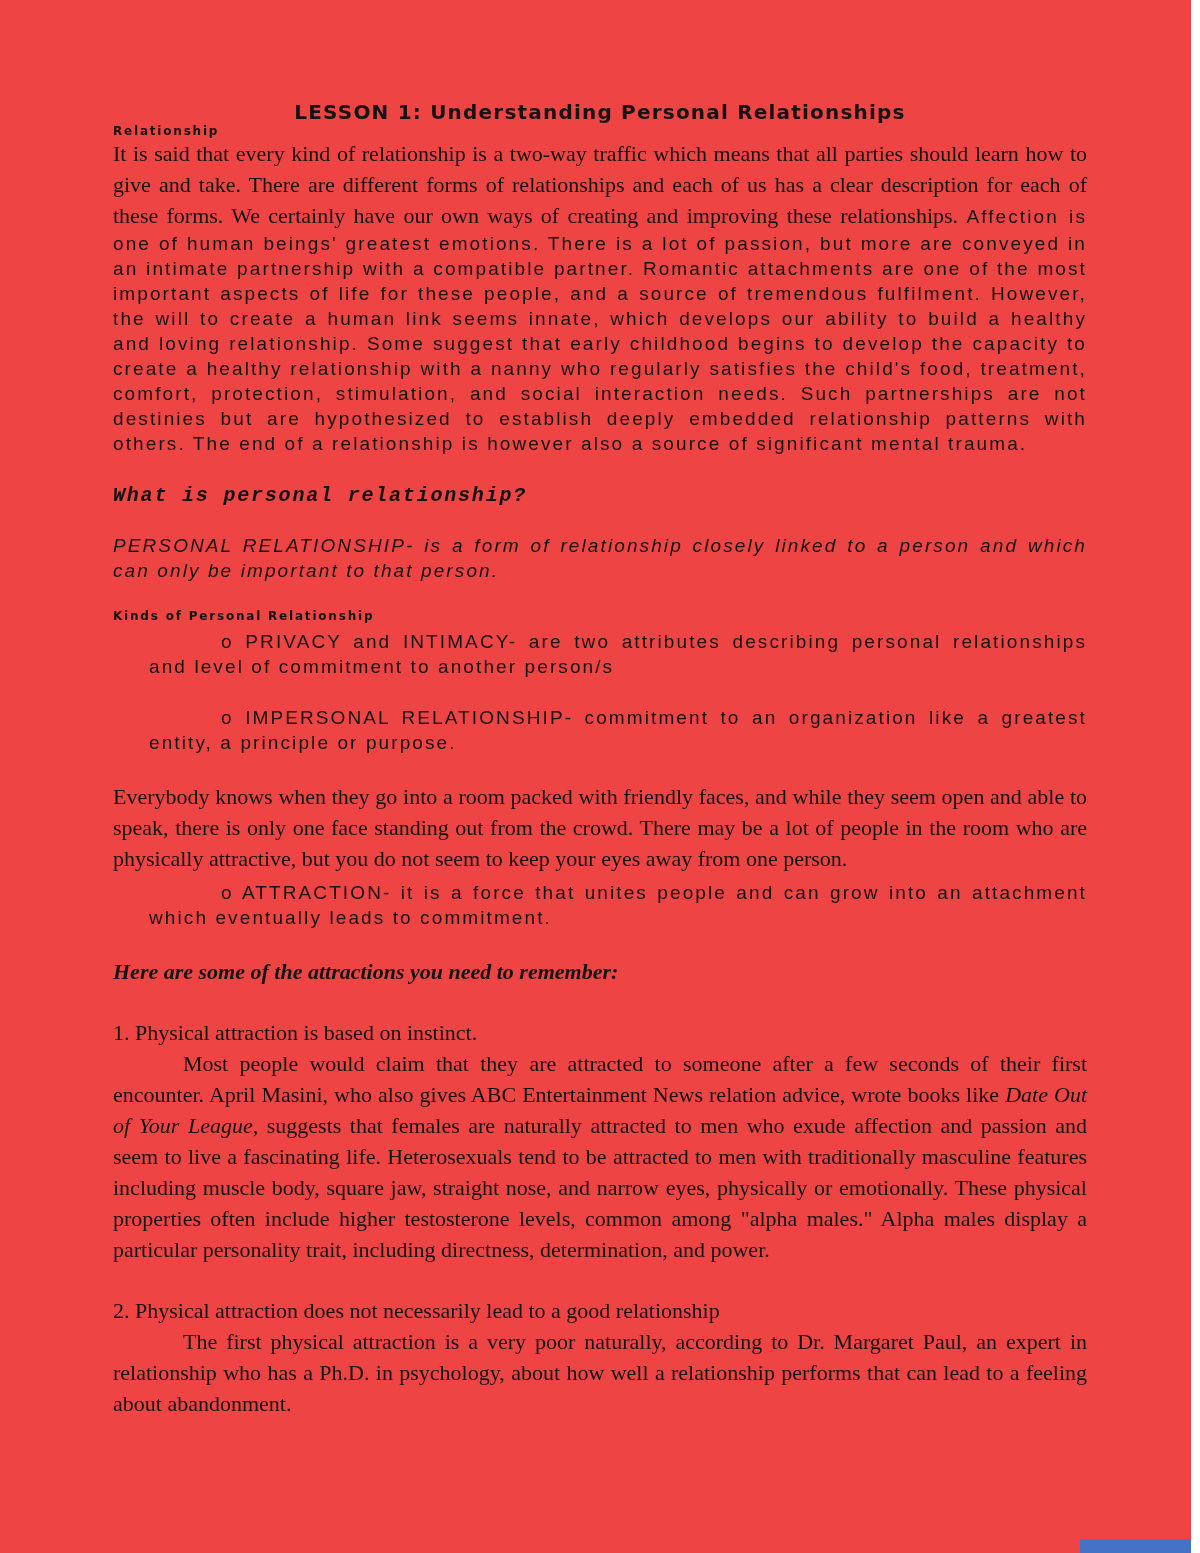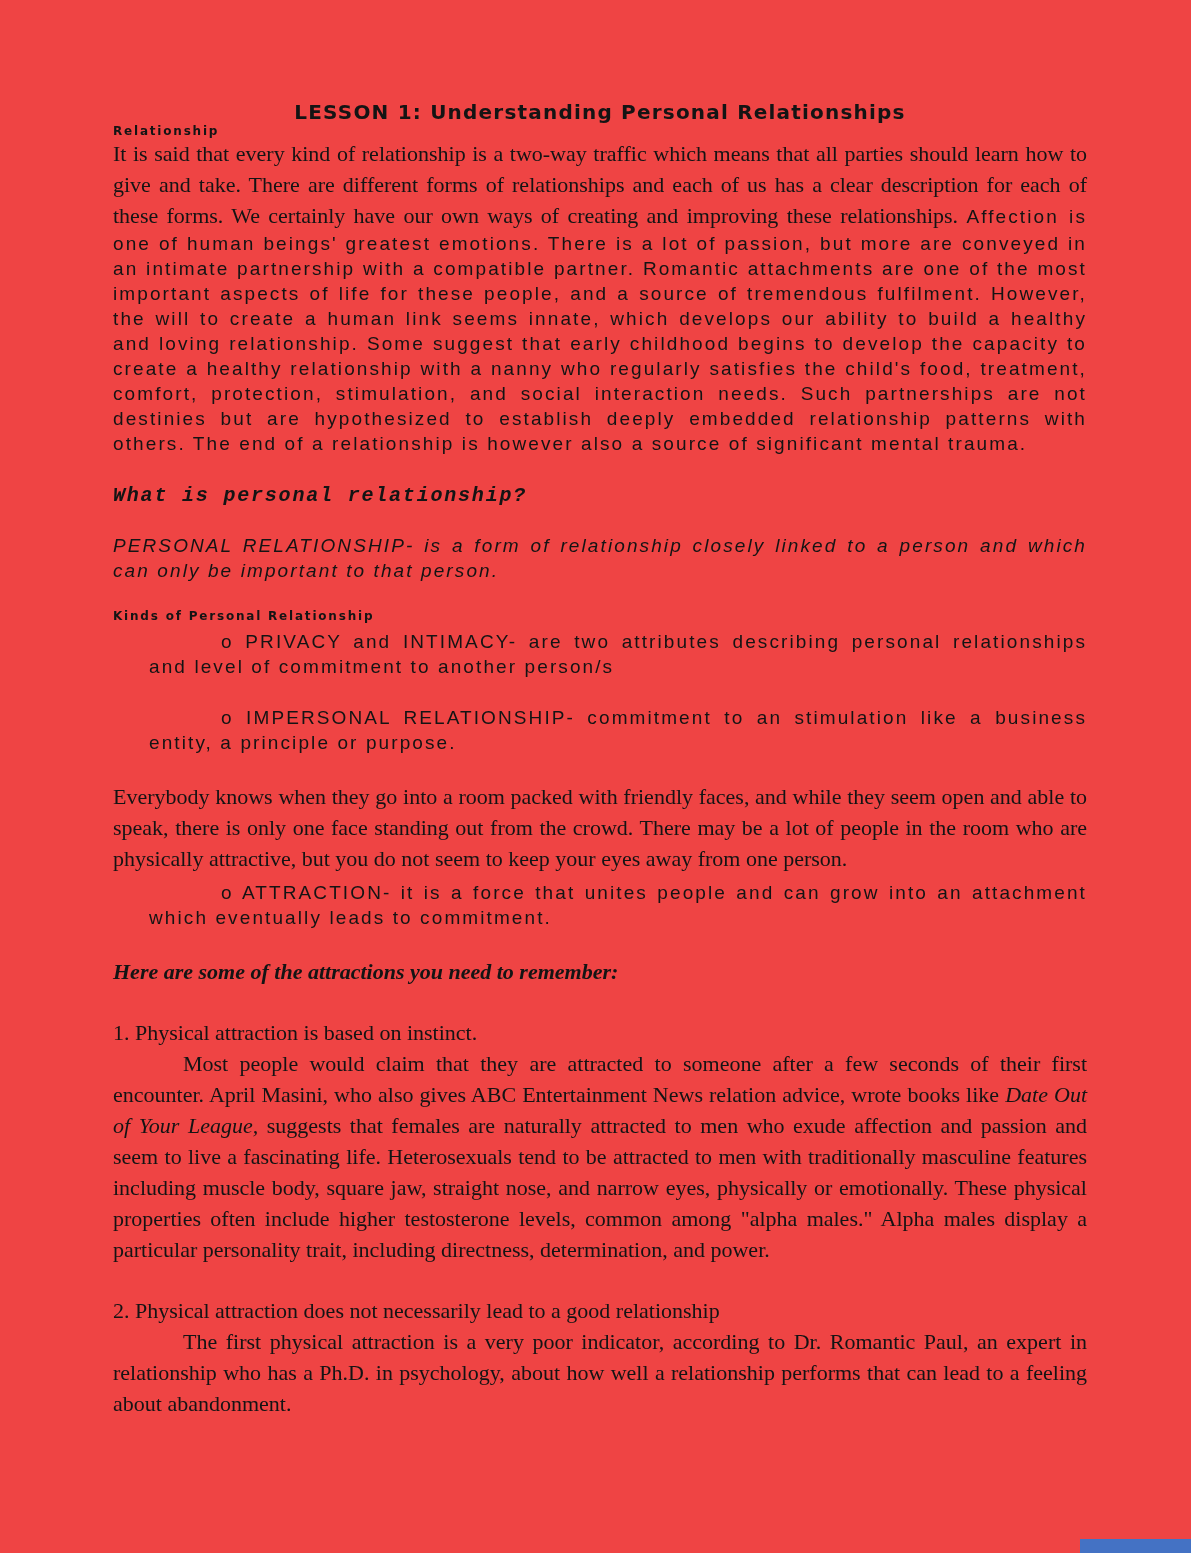--- a/index.html
+++ b/index.html
@@ -84,32 +84,32 @@
     <p class="p"><span class="serif">It is said that every kind of relationship is a two-way traffic which means that all parties should learn how to give and take. There are different forms of relationships and each of us has a clear description for each of these forms. We certainly have our own ways of creating and improving these relationships. </span><span class="sans">Affection is one of human beings' greatest emotions. There is a lot of passion, but more are conveyed in an intimate partnership with a compatible partner. Romantic attachments are one of the most important aspects of life for these people, and a source of tremendous fulfilment. However, the will to create a human link seems innate, which develops our ability to build a healthy and loving relationship. Some suggest that early childhood begins to develop the capacity to create a healthy relationship with a nanny who regularly satisfies the child's food, treatment, comfort, protection, stimulation, and social interaction needs. Such partnerships are not destinies but are hypothesized to establish deeply embedded relationship patterns with others. The end of a relationship is however also a source of significant mental trauma.</span></p>
 
     <h2 class="h-question">What is personal relationship?</h2>
 
     <p class="p sans italic mt-gap">PERSONAL RELATIONSHIP- is a form of relationship closely linked to a person and which can only be important to that person.</p>
 
     <h2 class="h-sans mt-gap">Kinds of Personal Relationship</h2>
 
     <p class="p sans indent-bullet kind-item">o PRIVACY and INTIMACY- are two attributes describing personal relationships and level of commitment to another person/s</p>
 
-    <p class="p sans indent-bullet kind-item">o IMPERSONAL RELATIONSHIP- commitment to an stimulation like a business entity, a principle or purpose.</p>
+    <p class="p sans indent-bullet kind-item">o IMPERSONAL RELATIONSHIP- commitment to an organization like a greatest entity, a principle or purpose.</p>
 
     <p class="p serif mt-gap">Everybody knows when they go into a room packed with friendly faces, and while they seem open and able to speak, there is only one face standing out from the crowd. There may be a lot of people in the room who are physically attractive, but you do not seem to keep your eyes away from one person.</p>
 
     <p class="p sans indent-bullet kind-item">o ATTRACTION- it is a force that unites people and can grow into an attachment which eventually leads to commitment.</p>
 
     <p class="p serif bold italic">Here are some of the attractions you need to remember:</p>
 
     <p class="p serif mt-gap-lg">1. Physical attraction is based on instinct.</p>
 
     <p class="p serif indent-body"><span>Most people would claim that they are attracted to someone after a few seconds of their first encounter. April Masini, who also gives ABC Entertainment News relation advice, wrote books like </span><span class="book-title">Date Out of Your League,</span><span> suggests that females are naturally attracted to men who exude affection and passion and seem to live a fascinating life. Heterosexuals tend to be attracted to men with traditionally masculine features including muscle body, square jaw, straight nose, and narrow eyes, physically or emotionally. These physical properties often include higher testosterone levels, common among "alpha males." Alpha males display a particular personality trait, including directness, determination, and power.</span></p>
 
     <p class="p serif mt-gap-lg">2. Physical attraction does not necessarily lead to a good relationship</p>
 
-    <p class="p serif indent-body">The first physical attraction is a very poor indicator, according to Dr. Romantic Paul, an expert in relationship who has a Ph.D. in psychology, about how well a relationship performs that can lead to a feeling about abandonment.</p>
+    <p class="p serif indent-body">The first physical attraction is a very poor naturally, according to Dr. Margaret Paul, an expert in relationship who has a Ph.D. in psychology, about how well a relationship performs that can lead to a feeling about abandonment.</p>
 
   </div>
 
   <div class="footer-bar" style="background:#4472c4"></div>
 </div>
 
 </body></html>

